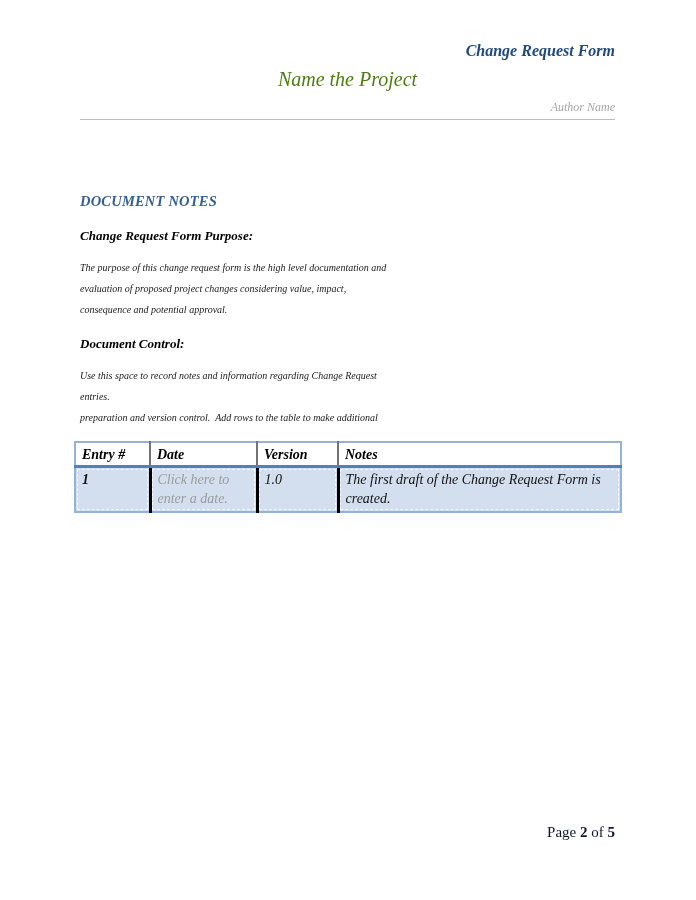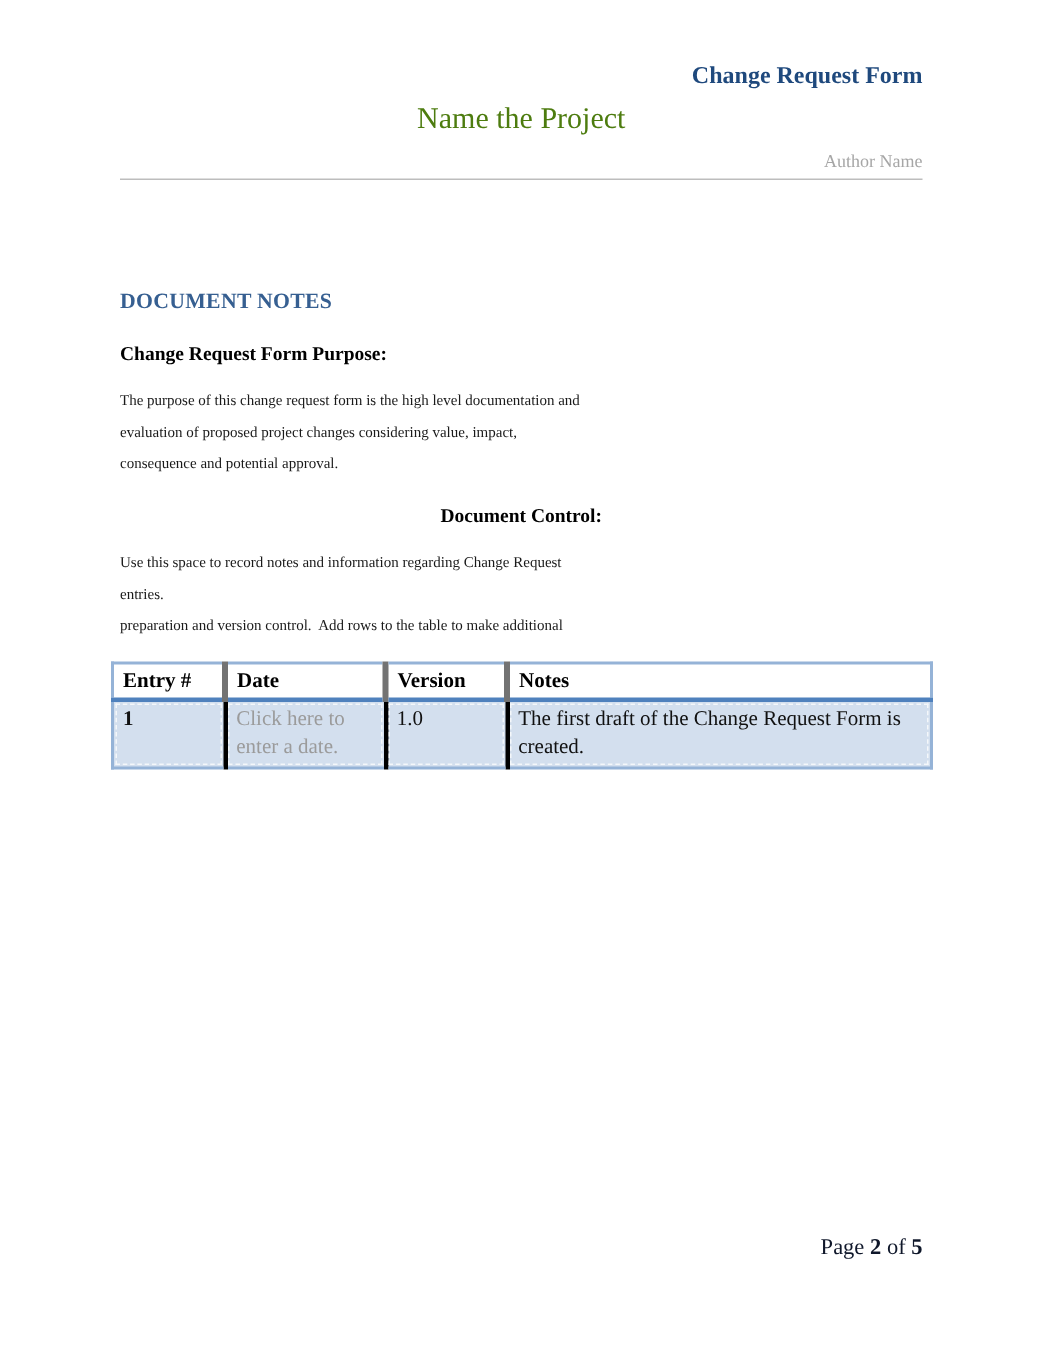--- a/index.html
+++ b/index.html
@@ -6,21 +6,21 @@
   html, body { background: #ffffff; }
   .page {
     position: relative;
     width: 696px;
     height: 900px;
     background: #ffffff;
     font-family: "Liberation Serif", "DejaVu Serif", serif;
     color: #111111;
     overflow: hidden;
   }
-  .content { padding: 0 81px 2px 80px; }
+  .content { padding: 0 81px 2px 80px; font-style: italic; }
 
   
   .doc-header { padding-top: 40px; text-align: right; }
   .doc-title {
     font-size: 16px; font-weight: bold; color: #1F497D; line-height: 21px;
   }
   .doc-subtitle {
     font-size: 20px; color: #4d7c0f; line-height: 21px; margin-top: 8px; text-align: center;
   }
   .doc-author {
@@ -33,21 +33,21 @@
   
   .section-heading {
     margin-top: 71px;
     font-size: 14.5px; font-weight: bold; color: #365F91;
     letter-spacing: 0.2px; line-height: 20px;
   }
   .sub-heading {
     font-size: 13px; font-weight: bold; color: #000000; line-height: 21px;
   }
   .sub-heading.purpose { margin-top: 14px; }
-  .sub-heading.control { margin-top: 13px; text-align: center; }
+  .sub-heading.control { margin-top: 13px; }
   .para { margin-top: 11px; font-size: 10px; color: #1a1a1a; }
   .para .line { display: block; line-height: 21px; white-space: nowrap; }
 
   
   table.doc-table {
     margin-top: 13px;
     margin-left: -6px;
     border-collapse: collapse;
     table-layout: fixed;
     width: 546px;
@@ -59,21 +59,21 @@
   col.c-version { width: 81px; }
   col.c-notes   { width: 283px; }
   table.doc-table th {
     background: #ffffff;
     text-align: left;
     font-weight: bold;
     color: #000000;
     padding: 2px 6px 1px 6px;
     height: 23px;
     line-height: 19px;
-    border-left: 4px solid #737373;
+    border-left: 2px solid #737373;
     border-bottom: 3px solid #4F81BD;
   }
   table.doc-table th:first-child { border-left: none; }
   table.doc-table td {
     background: #D3DFEE;
     vertical-align: top;
     padding: 2px 6px 3px 6px;
     height: 41px;
     line-height: 19px;
     border-left: 3px solid #000000;

